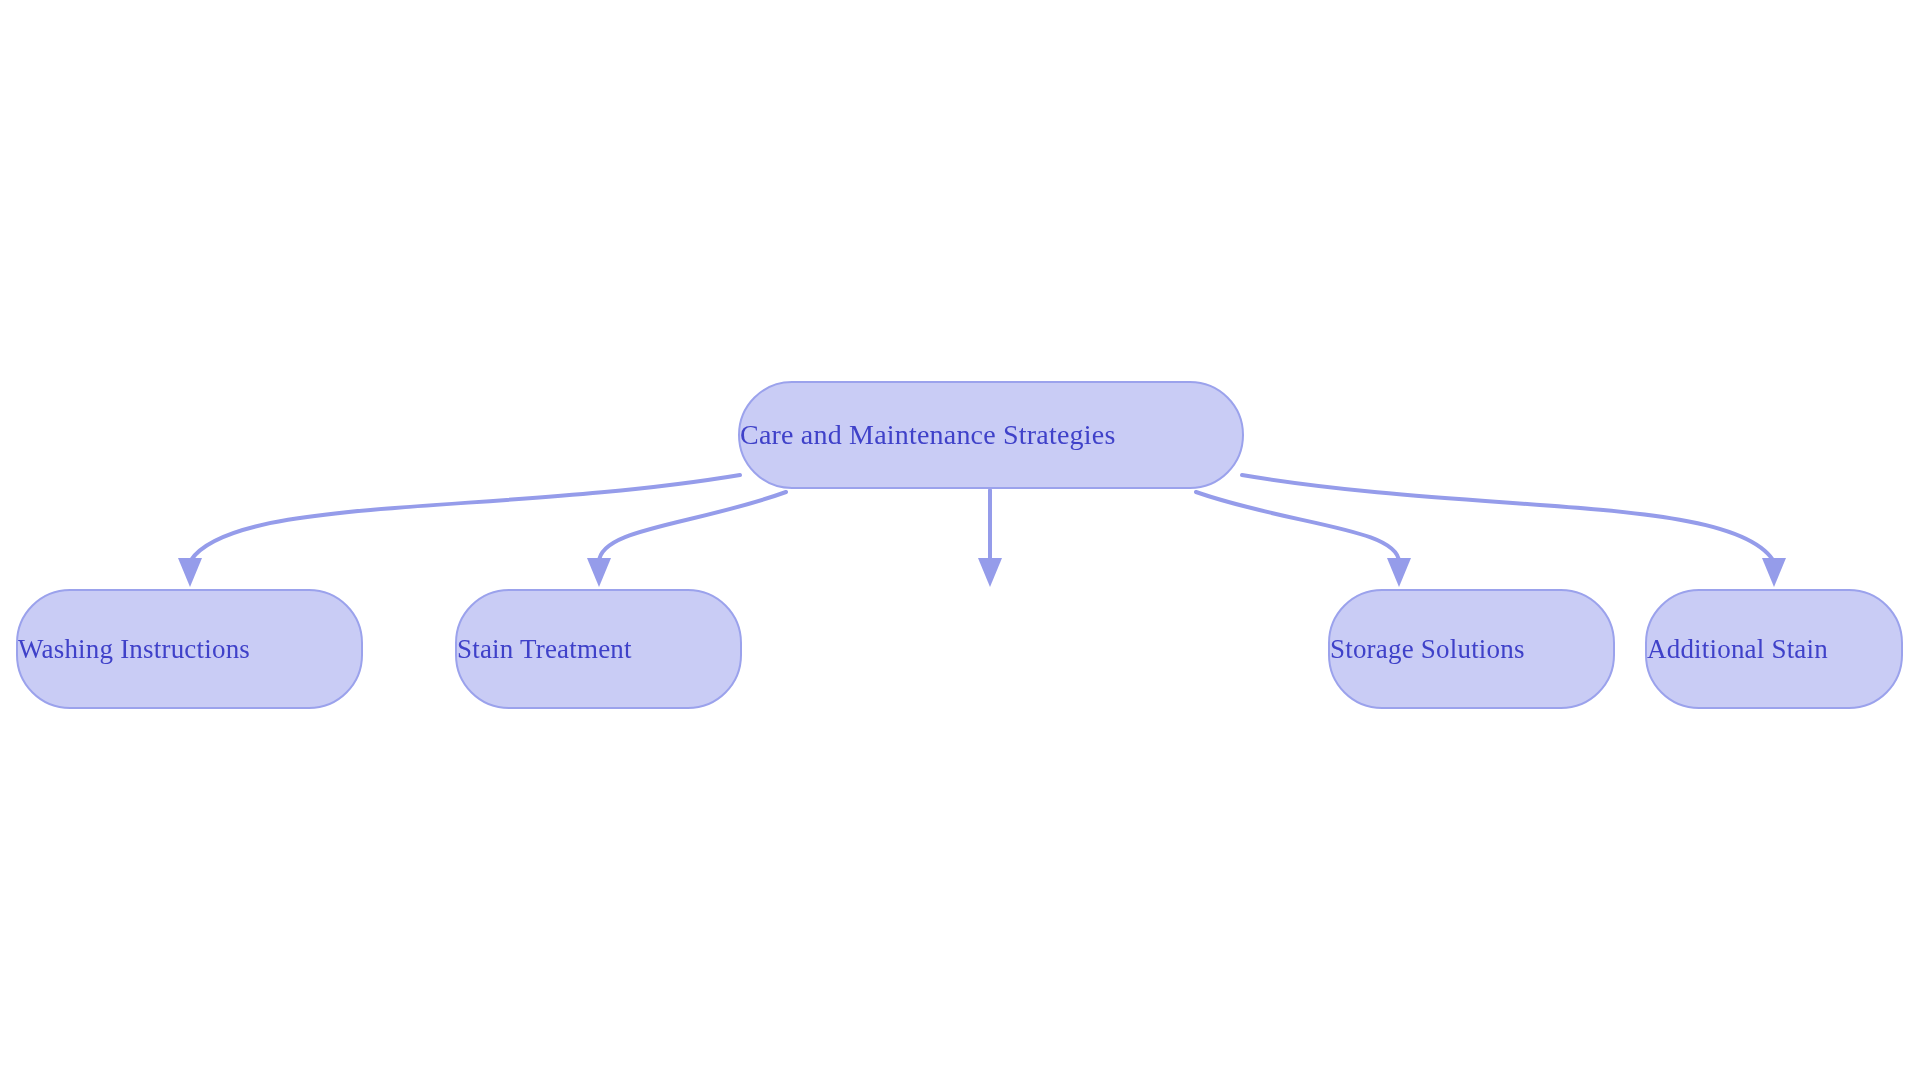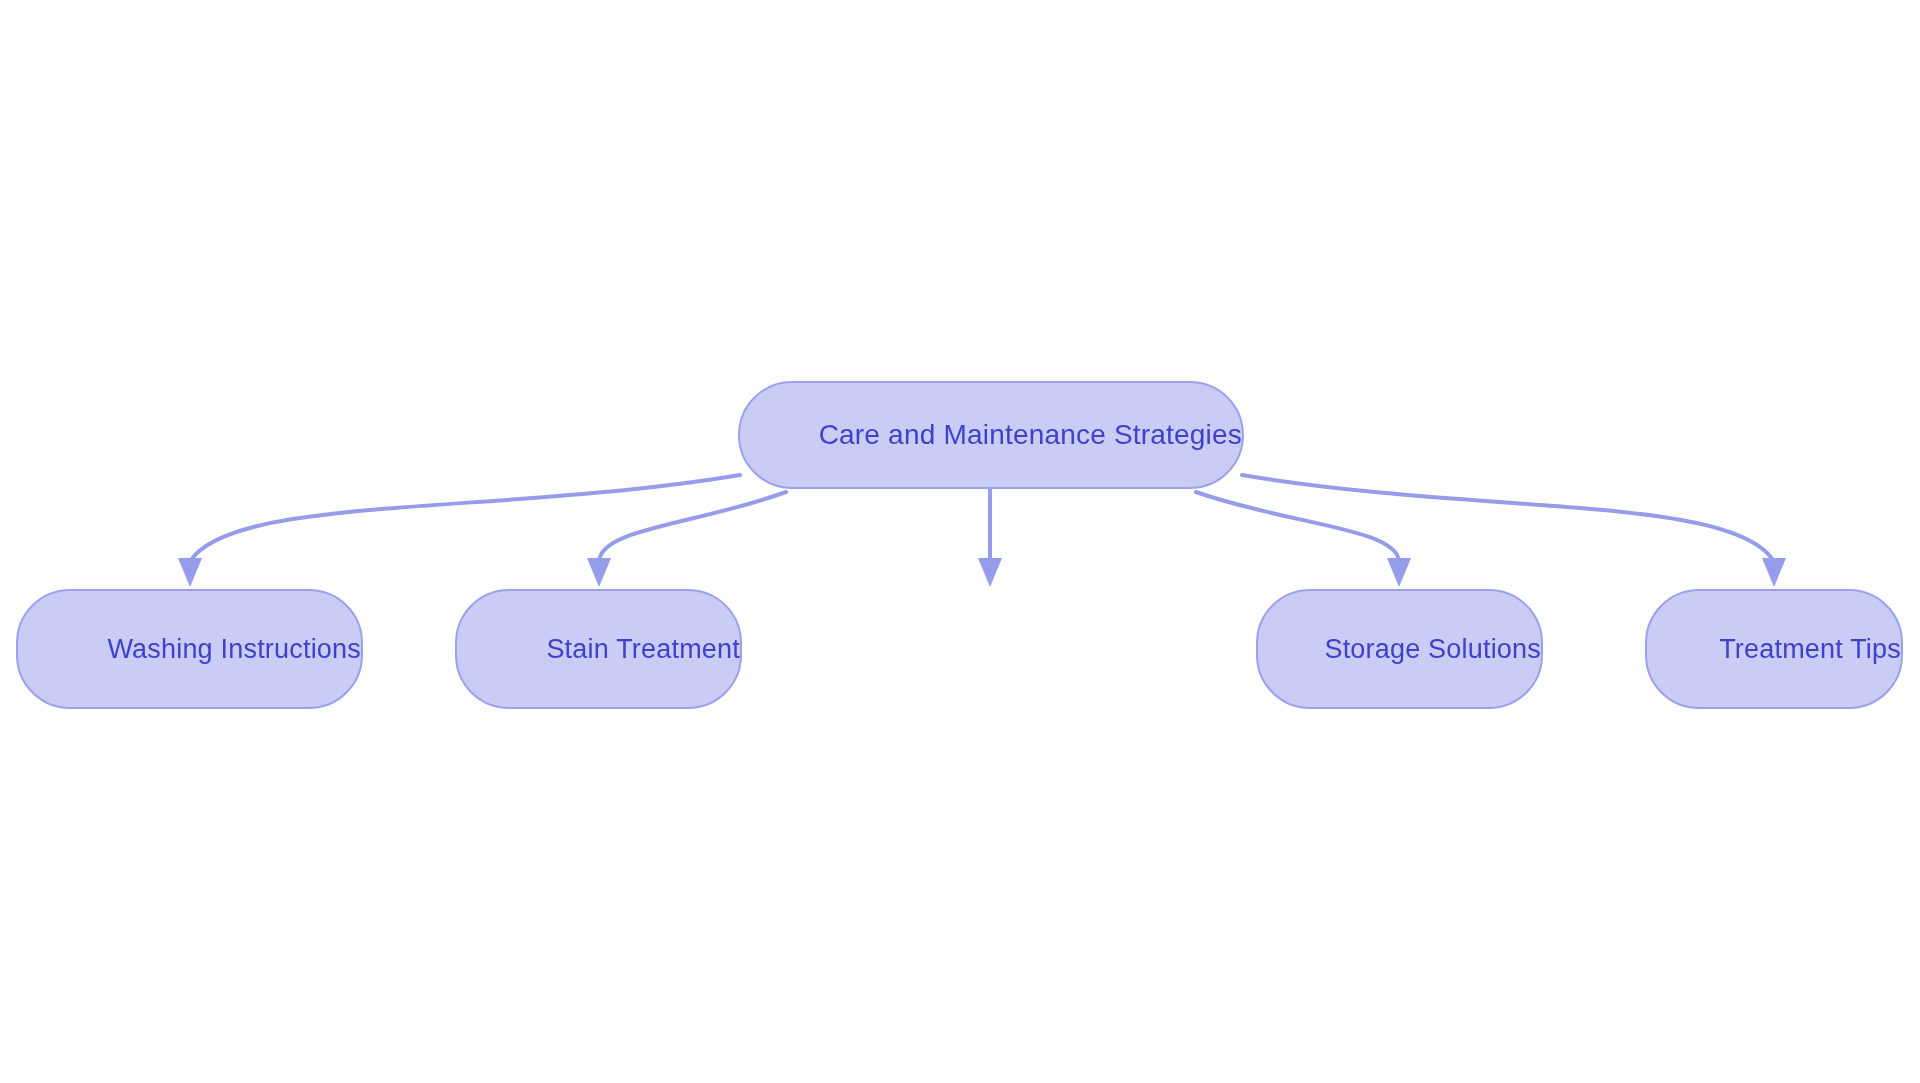--- a/index.html
+++ b/index.html
@@ -38,40 +38,41 @@
     stroke-linecap: round;
   }
   .arrowhead {
     fill: var(--edge);
     stroke: none;
   }
   .node {
     position: absolute;
     display: flex;
     align-items: center;
-    justify-content: flex-end;
+    justify-content: flex-start;
     background: var(--node-fill);
     border: 2px solid var(--node-border);
     border-radius: 54px;
     color: var(--text);
     font-size: 27px;
     letter-spacing: 0.2px;
     z-index: 2;
     white-space: nowrap;
+    font-family: Liberation Serif, serif;
   }
   .node-root {
     left: 738px; top: 381px;
     width: 506px; height: 108px;
     font-size: 28px;
   }
   .node-child { top: 589px; height: 120px; }
   .node-washing { left: 16px;   width: 347px; }
   .node-stain   { left: 455px;  width: 287px; }
   .node-drying  { left: 837px;  width: 305px; }
-  .node-storage { left: 1256px; width: 287px; }
+  .node-storage { left: 1328px; width: 287px; }
   .node-tips    { left: 1645px; width: 258px; }
 </style>
 </head>
 <body>
 
 <div class="canvas">
 
   <svg class="edges-layer" viewBox="0 0 1920 1083" xmlns="http://www.w3.org/2000/svg" aria-hidden="true">
     <path class="edge" d="M 740 475 C 500 515, 235 495, 191 560"></path>
     <polygon class="arrowhead" points="178,558 202,558 190,587"></polygon>
@@ -100,16 +101,16 @@
   <div class="node node-child node-stain">
     <span>Stain Treatment</span>
   </div>
 
 
   <div class="node node-child node-storage">
     <span>Storage Solutions</span>
   </div>
 
   <div class="node node-child node-tips">
-    <span>Treatment Tips</span>
+    <span>Additional Stain</span>
   </div>
 
 </div>
 
 </body></html>

